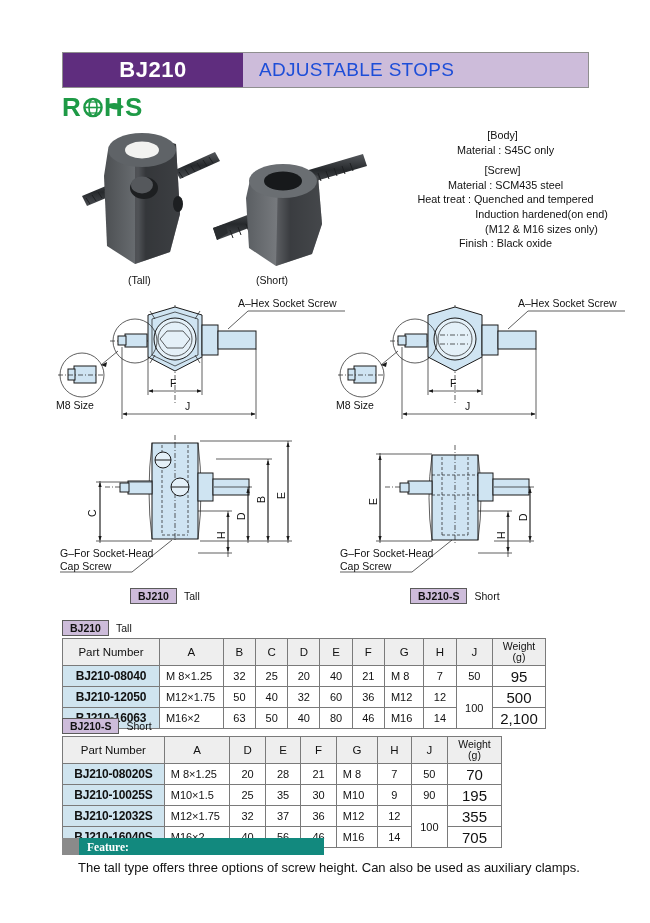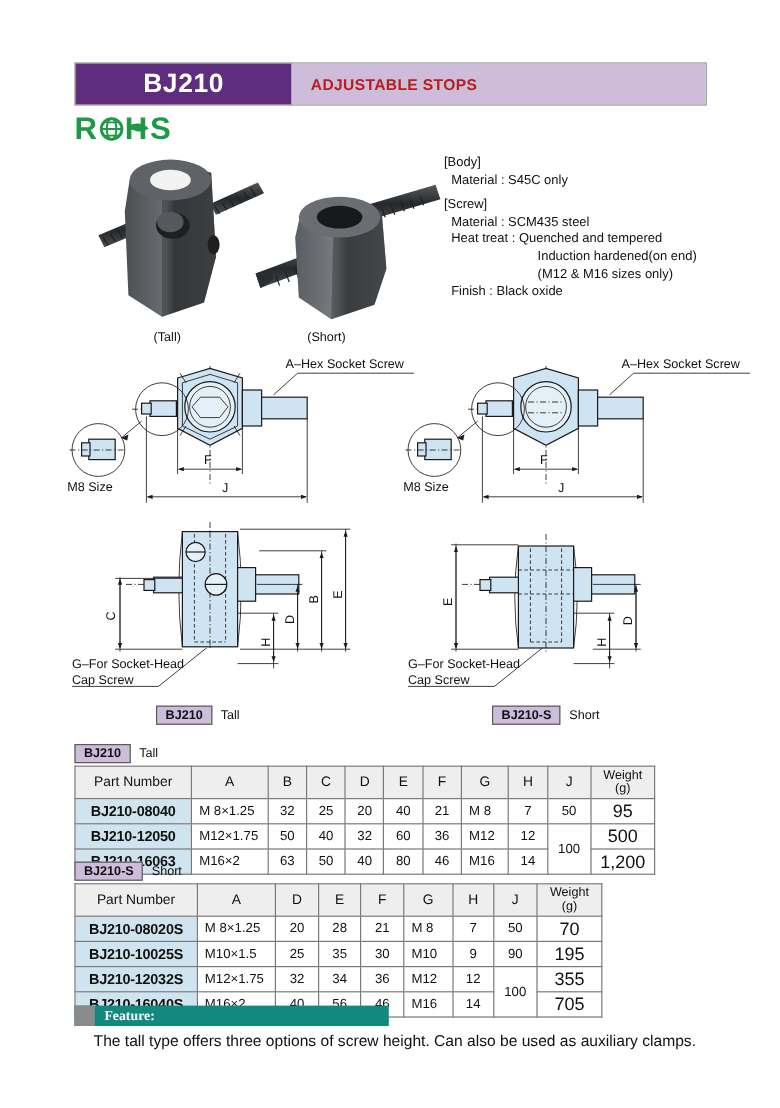--- a/index.html
+++ b/index.html
@@ -5,31 +5,31 @@
   html,body{margin:0;padding:0;background:#ffffff;}
   body{
     width:650px;height:923px;position:relative;overflow:hidden;
     font-family:"Liberation Sans", sans-serif;
     color:#1a1a1a;
     -webkit-font-smoothing:antialiased;
   }
   
   .header{position:absolute;left:62px;top:52px;width:527px;height:36px;display:flex;border:1px solid #8f8f8f;box-sizing:border-box;}
   .header-code{width:180px;background:#5f2d7e;color:#fff;font-size:22px;font-weight:bold;display:flex;align-items:center;justify-content:center;letter-spacing:.5px;}
-  .header-title{flex:1;background:#cdbcda;color:#b91c1c;font-size:13px;font-weight:bold;display:flex;align-items:center;padding-left:16px;letter-spacing:.3px;}
+  .header-title{flex:1;background:#cdbcda;color:#1d4ed8;font-size:19px;font-weight:normal;display:flex;align-items:center;padding-left:16px;letter-spacing:.3px;}
 
   
   .rohs{position:absolute;left:62px;top:92px;width:92px;height:32px;}
   .rohs svg{display:block;}
 
   
   .photos{position:absolute;left:80px;top:128px;width:290px;height:160px;}
 
   
-  .spec{position:absolute;left:370px;top:128px;width:265px;font-size:10.8px;line-height:14.6px;color:#111;}
+  .spec{position:absolute;left:370px;top:128px;width:265px;font-size:10.8px;line-height:14.6px;color:#111;text-align:center;}
   .spec .ind1{padding-left:6px;}
   .spec .ind2{padding-left:78px;}
   .spec .grp{margin-top:6px;}
 
   
   .draw{position:absolute;left:0;top:0;}
 
   
   .chip{display:inline-block;background:#cdbcda;border:1px solid #5b5b5b;color:#111;
         font-size:10.5px;font-weight:bold;padding:1px 7px 1px 7px;line-height:12px;}
@@ -441,21 +441,21 @@
       <tr>
         <td class="pn">BJ210-16063</td>
         <td class="lft">M16×2</td>
         <td>63</td>
         <td>50</td>
         <td>40</td>
         <td>80</td>
         <td>46</td>
         <td class="lft">M16</td>
         <td>14</td>
-        <td class="wcell">1,200</td>
+        <td class="wcell">2,100</td>
       </tr>
     </tbody>
 </table>
 
 <div class="chipline" style="left:62px;top:718px;">
   <span class="chip">BJ210-S</span>
   <span>Short</span>
 </div>
 
 <table class="tbl tbl-outer" id="tbl-short" style="left:62px;top:736px;width:440px;">
@@ -495,21 +495,21 @@
         <td>30</td>
         <td class="lft">M10</td>
         <td>9</td>
         <td>90</td>
         <td class="wcell">195</td>
       </tr>
       <tr>
         <td class="pn">BJ210-12032S</td>
         <td class="lft">M12×1.75</td>
         <td>32</td>
-        <td>34</td>
+        <td>37</td>
         <td>36</td>
         <td class="lft">M12</td>
         <td>12</td>
         <td rowspan="2">100</td>
         <td class="wcell">355</td>
       </tr>
       <tr>
         <td class="pn">BJ210-16040S</td>
         <td class="lft">M16×2</td>
         <td>40</td>

